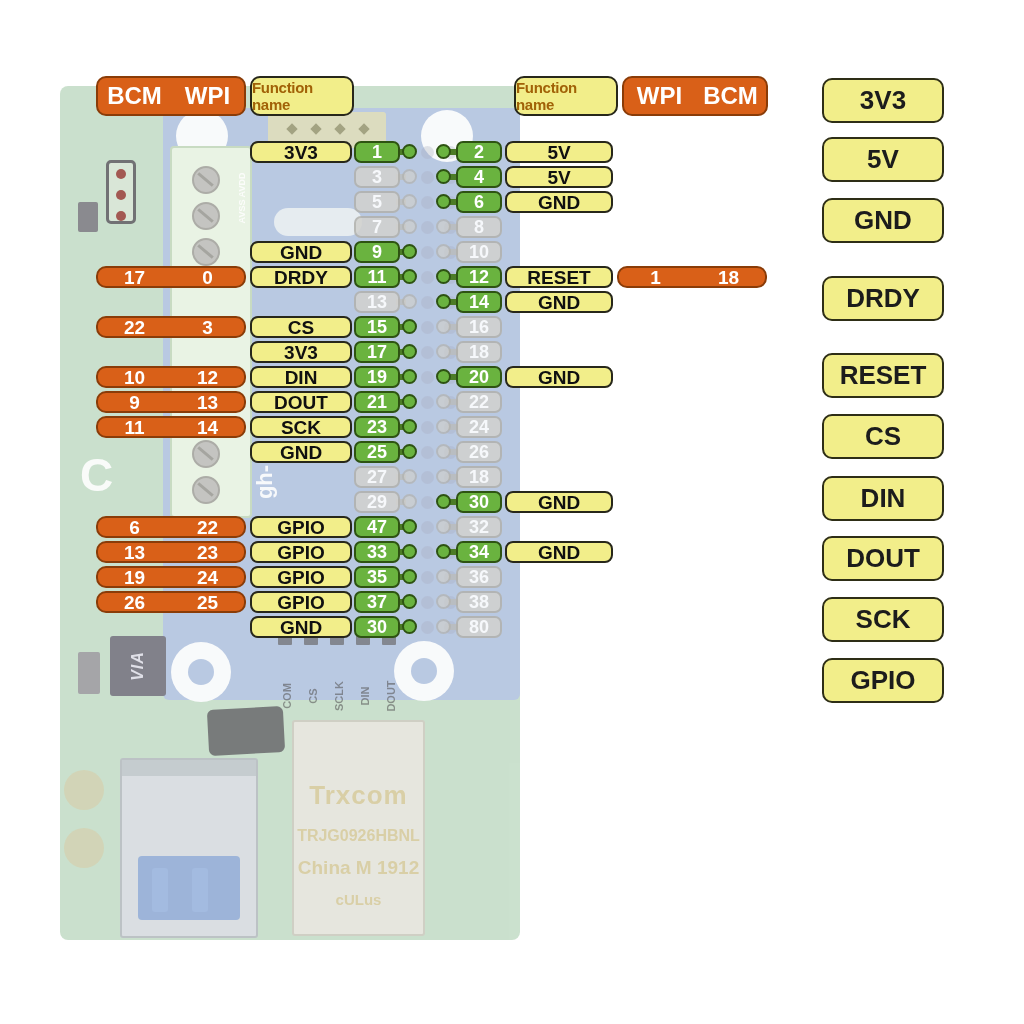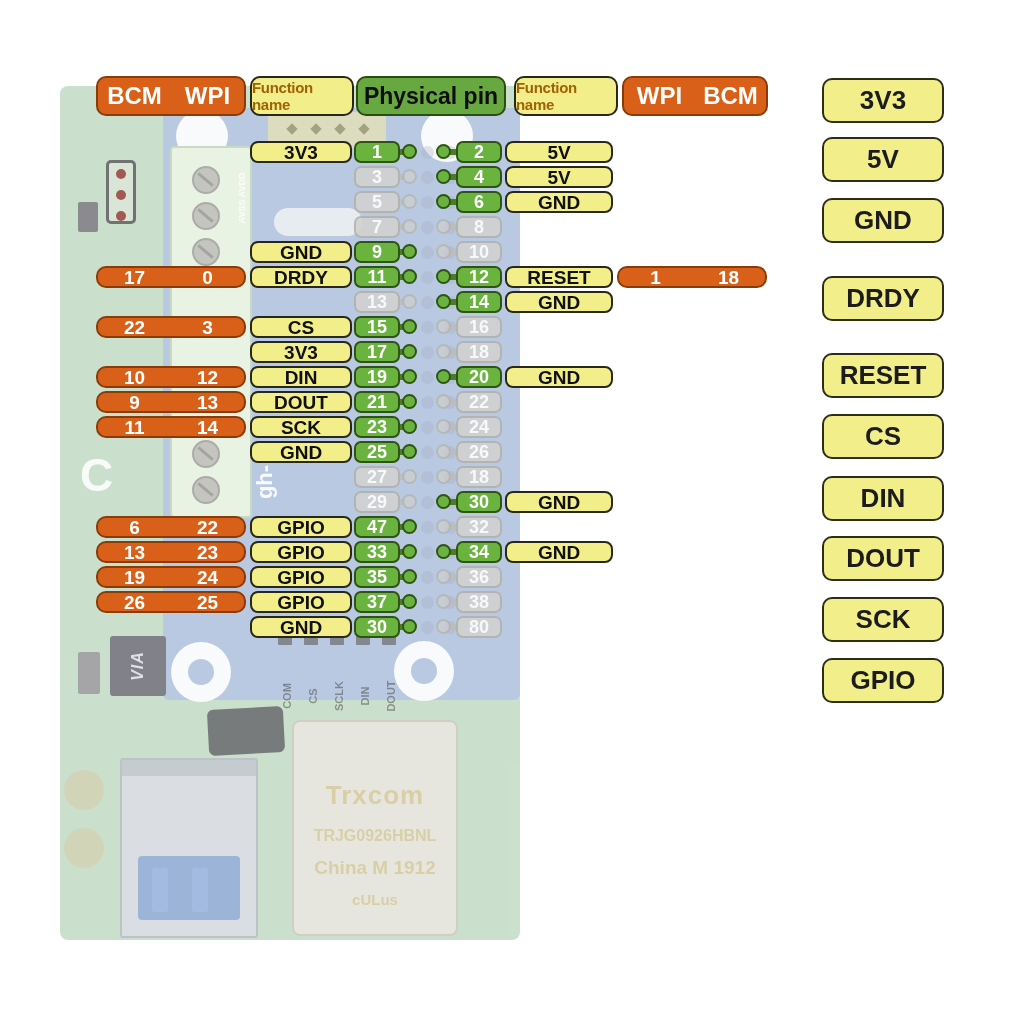--- a/index.html
+++ b/index.html
@@ -32,21 +32,21 @@
   .adcsilk{position:absolute;left:232px;top:158px;width:20px;height:80px;display:flex;align-items:center;justify-content:center;}
   .adcsilk span{transform:rotate(-90deg);white-space:nowrap;color:#fff;font-size:9px;font-weight:bold;opacity:.85;}
   .tlabel{position:absolute;top:646px;width:18px;height:56px;display:flex;align-items:flex-end;justify-content:center;}
   .tlabel span{transform:rotate(-90deg);transform-origin:center;color:#2c2c2c;font-size:11px;font-weight:bold;opacity:.6;white-space:nowrap;}
   .tcomp{position:absolute;top:632px;width:14px;height:13px;background:#4a4a4e;opacity:.75;border-radius:1px;}
   .transistor{position:absolute;left:208px;top:708px;width:76px;height:46px;background:#414144;opacity:.85;border-radius:6px;transform:rotate(-3deg);}
   .usb{position:absolute;left:120px;top:758px;width:138px;height:180px;background:#d0d6da;border:2px solid #aab2b6;border-radius:3px;box-sizing:border-box;}
   .usb .top{position:absolute;left:0;top:0;width:100%;height:16px;background:#b6bec2;}
   .usb .tongue{position:absolute;left:16px;top:96px;width:102px;height:64px;background:#6e92cc;opacity:.8;border-radius:4px;}
   .usb .prong{position:absolute;width:16px;height:44px;background:#8aa8d8;top:108px;border-radius:3px;}
-  .eth{position:absolute;left:292px;top:720px;width:166px;height:216px;background:#e0e0d6;border:2px solid #c2c2b4;border-radius:8px;box-sizing:border-box;color:#cfc28e;text-align:center;}
+  .eth{position:absolute;left:292px;top:720px;width:133px;height:216px;background:#e0e0d6;border:2px solid #c2c2b4;border-radius:3px;box-sizing:border-box;color:#cfc28e;text-align:center;}
   .eth .e0{margin-top:58px;font-size:26px;font-weight:bold;letter-spacing:1px;}
   .eth .e1{margin-top:16px;font-size:16px;font-weight:bold;}
   .eth .e2{margin-top:12px;font-size:19px;font-weight:bold;}
   .eth .e3{margin-top:12px;font-size:15px;font-weight:bold;}
   .pad{position:absolute;width:40px;height:40px;border-radius:50%;background:#cdbd8a;opacity:.55;}
   
   .pill{position:absolute;height:22px;border-radius:8px;box-sizing:border-box;display:flex;align-items:center;
         justify-content:center;font-weight:bold;font-size:19px;line-height:1;z-index:5;}
   .orange{background:var(--orange);border:2px solid #8a3c08;color:#fff;border-radius:10px;}
   .orange span{flex:1;text-align:center;}
@@ -195,21 +195,20 @@
     </div>
     <div class="pad" style="left:64px;top:770px;"></div>
     <div class="pad" style="left:64px;top:828px;"></div>
   </div>
 
   <div class="hpill h-orange" style="left:96px;width:150px;">
     <span>BCM</span>
       <span>WPI</span>
   </div>
   <div class="hpill h-yellow" style="left:250px;width:104px;">Function name</div>
-  <div class="hpill h-green" style="left:356px;width:150px;">Physical pin</div>
   <div class="hpill h-yellow" style="left:514px;width:104px;">Function name</div>
   <div class="hpill h-orange" style="left:622px;width:146px;">
     <span>WPI</span>
       <span>BCM</span>
   </div>
 
   <div id="rows">
       <div class="row" style="top: 141px;">
         <div class="pill yellow yl">3V3</div>
         <div class="pill gpin pl">1</div>

